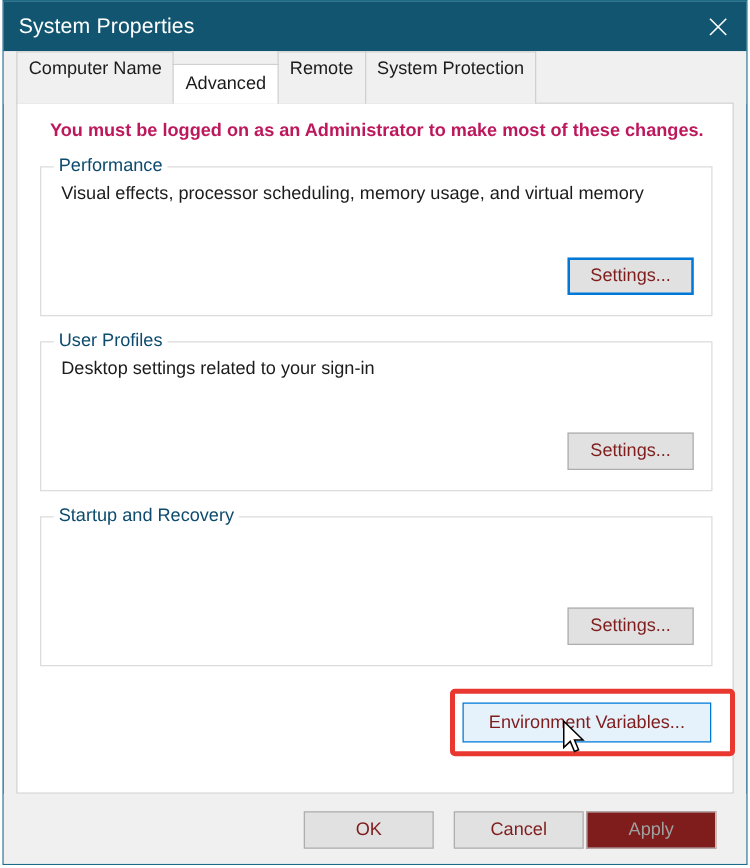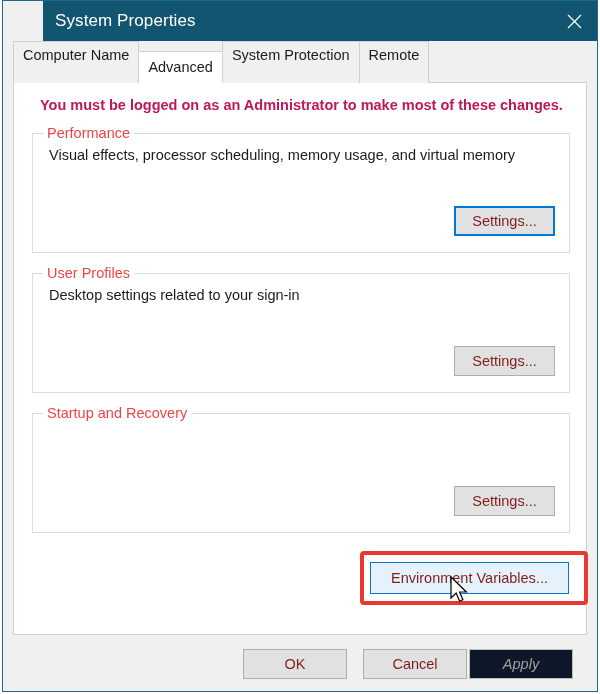--- a/index.html
+++ b/index.html
@@ -33,21 +33,20 @@
   }
 
   
   .titlebar {
     height: 40px;
     background: #115571;
     display: flex;
     align-items: center;
     flex: 0 0 auto;
     position: relative;
-    margin-left: 40px;
   }
   .title-text {
     color: #ffffff;
     font-size: 17px;
     padding-left: 12px;
     letter-spacing: 0.1px;
     white-space: nowrap;
   }
   .close-btn {
     position: absolute;
@@ -129,21 +128,21 @@
     border: 1px solid #dcdcdc;
     box-sizing: border-box;
   }
   .group-legend {
     position: absolute;
     top: -9px;
     left: 10px;
     background: #ffffff;
     padding: 0 4px;
     font-size: 14.5px;
-    color: #ef4444;
+    color: #0c4a6e;
     white-space: nowrap;
   }
   .group-desc {
     font-size: 14.5px;
     color: #1b1b1b;
     padding: 13px 0 0 16px;
   }
 
   
   .btn {
@@ -161,24 +160,23 @@
     padding: 0;
   }
   .btn.focused {
     border: 2px solid #0078d7;
   }
   .btn.hover {
     background: #e5f1fb;
     border: 1px solid #0078d7;
   }
   .btn.disabled {
-    background: #0f172a;
+    background: #7f1d1d;
     border: 1px solid #bfbfbf;
     color: #a0a0a0;
-    font-style: italic;
   }
 
   .settings-btn {
     right: 14px;
     width: 101px;
     height: 30px;
   }
 
   
   .env-btn {
@@ -242,22 +240,22 @@
           <line x1="1" y1="1" x2="14" y2="14" stroke="#ffffff" stroke-width="1.3"></line>
           <line x1="14" y1="1" x2="1" y2="14" stroke="#ffffff" stroke-width="1.3"></line>
         </svg>
       </div>
     </div>
 
     <div class="tabstrip-area">
       <div class="tabstrip">
         <div class="tab">Computer Name</div>
         <div class="tab active">Advanced</div>
+        <div class="tab">Remote</div>
         <div class="tab">System Protection</div>
-        <div class="tab">Remote</div>
       </div>
     </div>
 
     <div class="tabpage">
 
       <div class="admin-note">You must be logged on as an Administrator to make most of these changes.</div>
 
       <div class="groupbox" style="top:50px;height:120px;">
         <div class="group-legend">Performance</div>
         <div class="group-desc">Visual effects, processor scheduling, memory usage, and virtual memory</div>

